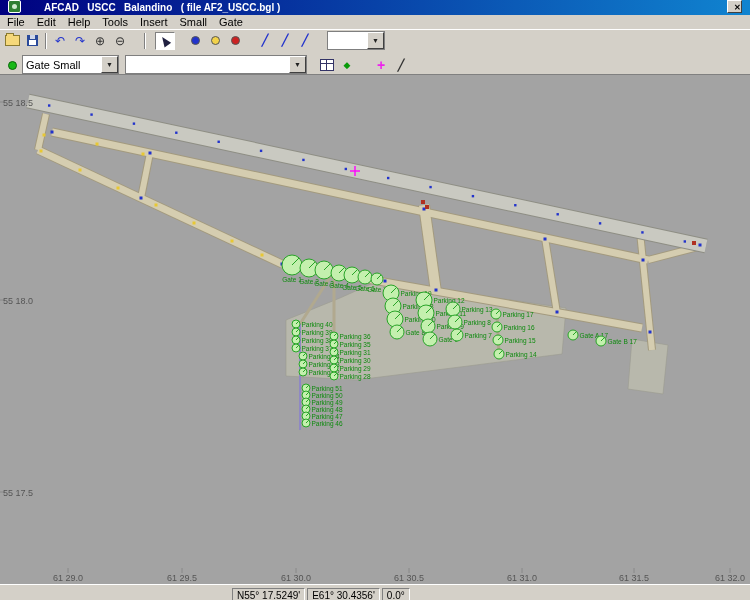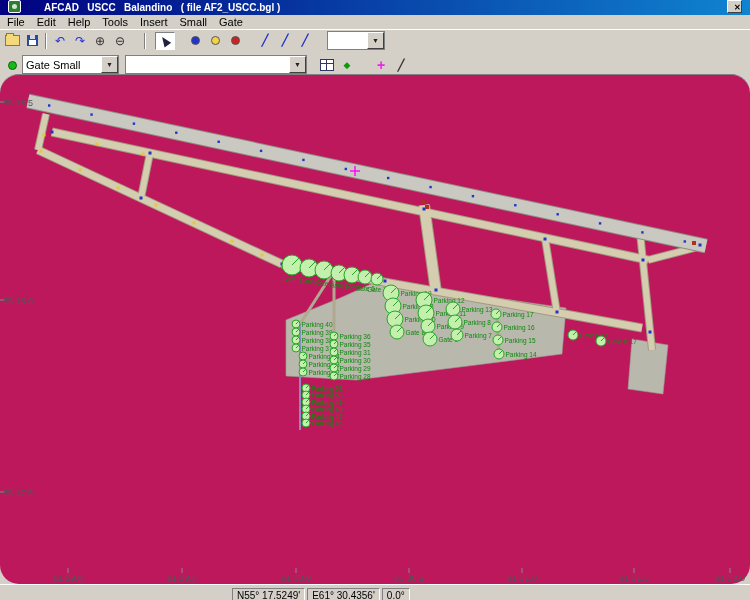--- a/index.html
+++ b/index.html
@@ -58,21 +58,21 @@
 
   .combo{height:17px;background:#fff;border:1px solid #7f7f7f;display:flex;align-items:center;
     font-size:11px;}
   .combo .val{flex:1;padding:0 3px;white-space:nowrap;overflow:hidden;}
   .combo .arrow{width:15px;height:15px;background:#d4d0c8;border:1px solid;
     border-color:#fff #404040 #404040 #fff;font-size:7px;display:flex;align-items:center;
     justify-content:center;color:#222;}
   .w56{width:56px;} .w95{width:95px;} .w180{width:180px;}
 
   
-  .canvas{flex:1 1 auto;position:relative;background:#be185d;border-top:1px solid #808080;border-radius:19px;}
+  .canvas{flex:1 1 auto;position:relative;background:#a3a3a3;border-top:1px solid #808080;}
   .canvas svg{display:block;}
   svg text{font-family:"Liberation Sans",sans-serif;}
 
   
   .statusbar{height:18px;flex:0 0 18px;display:flex;align-items:center;gap:2px;
     padding:1px 2px;background:#d4d0c8;border-top:1px solid #fff;font-size:10px;}
   .sfiller{width:228px;flex:0 0 228px;height:14px;}
   .spanel{height:13px;border:1px solid;border-color:#808080 #fff #fff #808080;
     padding:0 4px;display:flex;align-items:center;white-space:nowrap;}
 </style>

